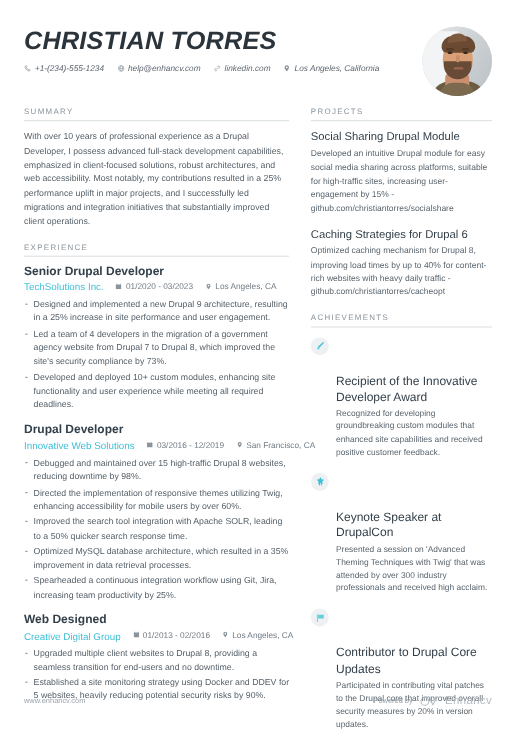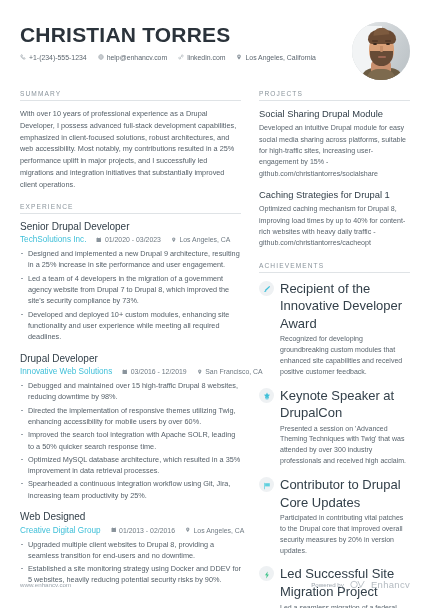--- a/index.html
+++ b/index.html
@@ -19,20 +19,21 @@
     padding: 20px 20px 0 20px;
     overflow: hidden;
   }
 
   
   .header {
     display: flex;
     align-items: flex-start;
     justify-content: space-between;
     padding-bottom: 10px;
+    font-style: italic;
   }
   .header-left { flex: 1; padding-top: 4px; }
   .full-name {
     font-size: 21px;
     font-weight: bold;
     letter-spacing: 0.2px;
     color: #2b333b;
     line-height: 1.08;
   }
   .headline {
@@ -101,21 +102,21 @@
     color: #545f68;
     text-align: left;
   }
 
   
   .entry { margin-bottom: 10px; }
   .entry:last-child { margin-bottom: 0; }
   .entry-title {
     font-size: 10px;
     color: #33404a;
-    font-weight: 400;
+    font-weight: 700;
     line-height: 1.25;
     margin-bottom: 2px;
   }
   .entry-meta {
     display: flex;
     align-items: center;
     gap: 0;
     margin-bottom: 4px;
     font-size: 6.9px;
     color: #6f7a83;
@@ -158,21 +159,21 @@
   .ach { display: flex; gap: 6px; margin-bottom: 9px; }
   .ach-icon {
     flex: 0 0 15px;
     width: 15px; height: 15px;
     border-radius: 50%;
     background: #eef1f3;
     display: flex; align-items: center; justify-content: center;
     margin-top: 1px;
   }
   .ach-body { flex: 1; }
-  .ach-title { font-size: 13px; color: #33404a; line-height: 1.35; margin-bottom: 2px; }
+  .ach-title { font-size: 10px; color: #33404a; line-height: 1.35; margin-bottom: 2px; margin-top: 32px; }
   .ach-desc { font-size: 7px; line-height: 1.55; color: #5a656e; }
 
   
   .skills-rows { display: flex; flex-direction: column; gap: 6px; }
   .skill-row { display: flex; gap: 9px; flex-wrap: wrap; }
   .skill {
     font-size: 7.4px;
     color: #4a545d;
     border-bottom: 1px solid #d7dbdf;
     padding-bottom: 2px;
@@ -381,21 +382,21 @@
       <div class="section">
         <div class="section-title">PROJECTS</div>
         <div class="section-rule"></div>
 
         <div class="proj">
           <div class="proj-title">Social Sharing Drupal Module</div>
           <div class="proj-desc">Developed an intuitive Drupal module for easy social media sharing across platforms, suitable for high-traffic sites, increasing user-engagement by 15% - github.com/christiantorres/socialshare</div>
         </div>
 
         <div class="proj">
-          <div class="proj-title">Caching Strategies for Drupal 1</div>
+          <div class="proj-title">Caching Strategies for Drupal 6</div>
           <div class="proj-desc">Optimized caching mechanism for Drupal 8, improving load times by up to 40% for content-rich websites with heavy daily traffic - github.com/christiantorres/cacheopt</div>
         </div>
       </div>
 
       <div class="section">
         <div class="section-title">ACHIEVEMENTS</div>
         <div class="section-rule"></div>
 
         <div class="ach">
           <div class="ach-icon">

